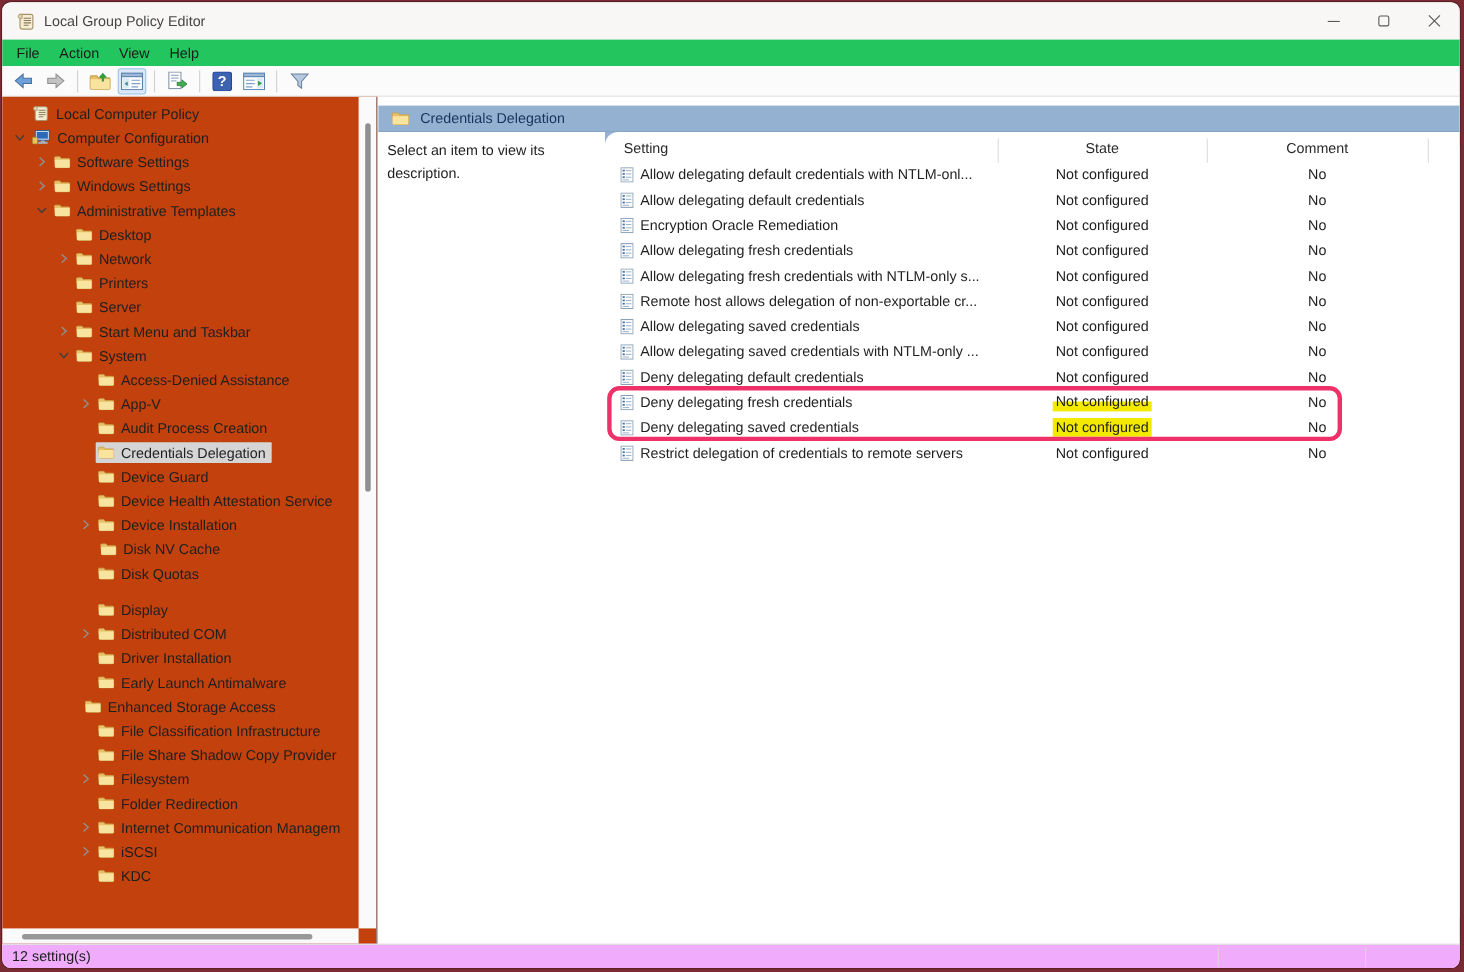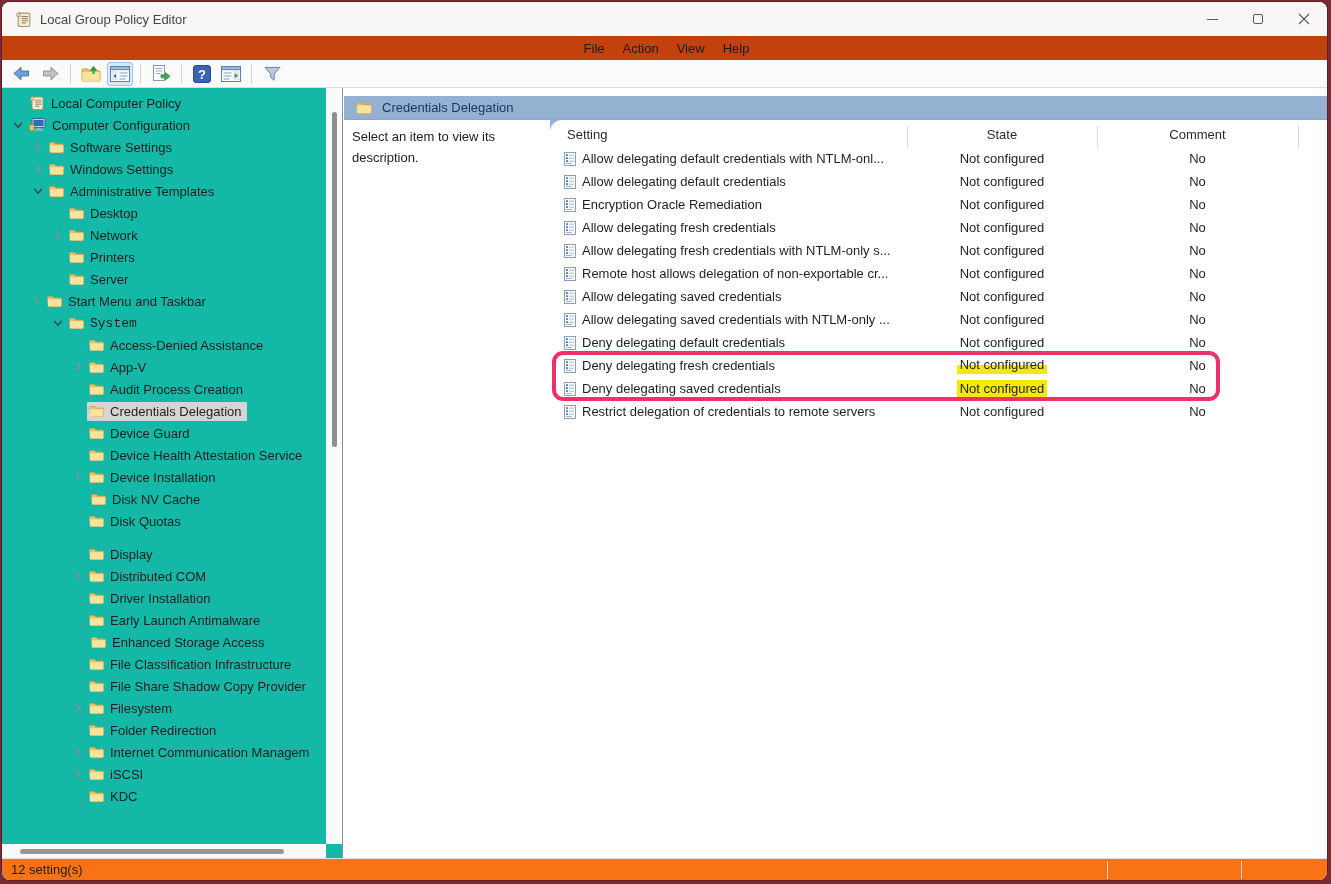--- a/index.html
+++ b/index.html
@@ -17,29 +17,29 @@
   }
   
   .titlebar { position: absolute; left:0; top:0; right:0; height:34px; background:#f8f7f6; display:flex; align-items:center; }
   .titlebar .appicon { margin-left: 13px; display:flex; }
   .titlebar .ttext { margin-left: 8px; color:#454545; font-size:13px; }
   .wbtns { position:absolute; right:0; top:0; height:34px; display:flex; }
   .wbtn { width:46px; height:34px; display:flex; align-items:center; justify-content:center; color:#5a5a5a; }
   .glyph-min { width:11px; height:1px; background:#5a5a5a; display:inline-block; }
   .glyph-max { width:10px; height:10px; border:1px solid #5a5a5a; border-radius:2px; display:inline-block; }
   
-  .menubar { position:absolute; left:0; top:34px; right:0; height:24px; background:#c2410c; display:flex; align-items:center; padding-left:4px;justify-content:center; }
+  .menubar { position:absolute; left:0; top:34px; right:0; height:24px; background:#22c55e; display:flex; align-items:center; padding-left:4px; }
   .mitem { padding:2px 9px; color:#1b1b1b; }
   
   .toolbar { position:absolute; left:0; top:58px; right:0; height:28px; background:#fbfbfb; border-bottom:1px solid #dddcdb; display:flex; align-items:center; padding-left:6px; gap:3px; }
   .tb { width:26px; height:24px; display:flex; align-items:center; justify-content:center; border-radius:3px; }
   .tb.active { background:#d9e7f7; border:1px solid #9cc3ea; }
   .tsep { width:1px; height:20px; background:#d2d1d0; margin:0 4px; }
   
-  .treepane { position:absolute; left:0; top:86px; width:341px; height:770px; background:#14b8a6; border-right:1px solid #8c8c92; overflow:hidden; }
+  .treepane { position:absolute; left:0; top:86px; width:341px; height:770px; background:#c2410c; border-right:1px solid #8c8c92; overflow:hidden; }
   .tree { position:absolute; left:0; top:4px; right:17px; }
   .trow { height:22px; display:flex; align-items:center; white-space:nowrap; }
   .chev { width:19px; display:inline-flex; justify-content:center; align-items:center; flex:0 0 19px; }
   .selbox { display:inline-flex; align-items:center; gap:6px; padding:2px 5px 2px 2px; border-radius:1px; }
   .selbox.sel { background:#d5d5d5; }
   .ticon { display:inline-flex; }
   .vscroll { position:absolute; right:0; top:0; width:16px; height:756px; background:#fafafa; }
   .vthumb { position:absolute; left:6px; top:24px; width:5px; height:335px; background:#8f8f8f; border-radius:3px; }
   .hscroll { position:absolute; left:0; bottom:0; right:16px; height:14px; background:#fafafa; }
   .hthumb { position:absolute; left:18px; top:5px; width:264px; height:5px; background:#989898; border-radius:3px; }
@@ -60,21 +60,21 @@
   .c-state { position:absolute; left:357px; width:190px; top:0; height:23px; display:flex; align-items:center; justify-content:center; }
   .c-comment { position:absolute; left:547px; width:201px; top:0; height:23px; display:flex; align-items:center; justify-content:center; }
   .dicon { display:inline-flex; }
   .hl-under { background:linear-gradient(var(--hlyellow,#f4ea00),var(--hlyellow,#f4ea00)) bottom/100% 9px no-repeat; padding:0 3px 2px 3px; }
   .hl-full { background:var(--hlyellow,#f4ea00); padding:1px 3px; }
   .annot { position:absolute; left:2px; top:231px; width:668px; height:50px; border:4px solid var(--annot,#ee3168); border-radius:11px; pointer-events:none; }
   
   .tabstrip { position:absolute; left:0; right:0; top:746px; height:24px; background:#f1f0ef; }
   .tabstrip svg { position:absolute; left:2px; top:0; }
   
-  .statusbar { position:absolute; left:0; right:0; bottom:0; height:22px; background:#f97316; border-top:1px solid #e3e1e0; }
+  .statusbar { position:absolute; left:0; right:0; bottom:0; height:22px; background:#f0abfc; border-top:1px solid #e3e1e0; }
   .statusbar .stext { position:absolute; left:9px; top:3px; color:#1d1d1d; }
   .ssep { position:absolute; top:2px; width:1px; height:18px; background:#d9d7d6; }
 </style>
 </head>
 <body>
 
 <div class="win">
 
   <div class="titlebar">
     <span class="appicon">
@@ -316,37 +316,37 @@
           <span class="selbox">
             <span class="ticon">
               <svg width="15" height="12" viewBox="0 0 15 12">
                 <path d="M.5 2.5 a1 1 0 0 1 1 -1 h4 l1.2 1.6 h6.8 a1 1 0 0 1 1 1 v6.4 a1 1 0 0 1 -1 1 h-11 a1 1 0 0 1 -1 -1 z" fill="#e9c169" stroke="#c9a14b" stroke-width=".8"></path>
                 <path d="M.8 4.2 h13.5 v6.3 a.9 .9 0 0 1 -.9 .9 H1.7 a.9 .9 0 0 1 -.9 -.9 z" fill="#f8e49e"></path>
               </svg>
             </span>
             <span class="tlabel">Server</span>
           </span>
         </div>
-        <div class="trow" style="padding-left: 24px;">
+        <div class="trow" style="padding-left: 46px;">
           <span class="chev">
             <svg width="10" height="10" viewBox="0 0 10 10">
               <path d="M3 1.2 L7.2 5 L3 8.8" fill="none" stroke="#8f8f8f" stroke-width="1.3"></path>
             </svg>
           </span>
           <span class="selbox">
             <span class="ticon">
               <svg width="15" height="12" viewBox="0 0 15 12">
                 <path d="M.5 2.5 a1 1 0 0 1 1 -1 h4 l1.2 1.6 h6.8 a1 1 0 0 1 1 1 v6.4 a1 1 0 0 1 -1 1 h-11 a1 1 0 0 1 -1 -1 z" fill="#e9c169" stroke="#c9a14b" stroke-width=".8"></path>
                 <path d="M.8 4.2 h13.5 v6.3 a.9 .9 0 0 1 -.9 .9 H1.7 a.9 .9 0 0 1 -.9 -.9 z" fill="#f8e49e"></path>
               </svg>
             </span>
             <span class="tlabel">Start Menu and Taskbar</span>
           </span>
         </div>
-        <div class="trow" style="padding-left: 46px; font-family: Liberation Mono, monospace;">
+        <div class="trow" style="padding-left: 46px;">
           <span class="chev">
             <svg width="10" height="10" viewBox="0 0 10 10">
               <path d="M1.2 3 L5 7.2 L8.8 3" fill="none" stroke="#3f3f3f" stroke-width="1.3"></path>
             </svg>
           </span>
           <span class="selbox">
             <span class="ticon">
               <svg width="15" height="12" viewBox="0 0 15 12">
                 <path d="M.5 2.5 a1 1 0 0 1 1 -1 h4 l1.2 1.6 h6.8 a1 1 0 0 1 1 1 v6.4 a1 1 0 0 1 -1 1 h-11 a1 1 0 0 1 -1 -1 z" fill="#e9c169" stroke="#c9a14b" stroke-width=".8"></path>
                 <path d="M.8 4.2 h13.5 v6.3 a.9 .9 0 0 1 -.9 .9 H1.7 a.9 .9 0 0 1 -.9 -.9 z" fill="#f8e49e"></path>
@@ -516,21 +516,21 @@
           <span class="selbox">
             <span class="ticon">
               <svg width="15" height="12" viewBox="0 0 15 12">
                 <path d="M.5 2.5 a1 1 0 0 1 1 -1 h4 l1.2 1.6 h6.8 a1 1 0 0 1 1 1 v6.4 a1 1 0 0 1 -1 1 h-11 a1 1 0 0 1 -1 -1 z" fill="#e9c169" stroke="#c9a14b" stroke-width=".8"></path>
                 <path d="M.8 4.2 h13.5 v6.3 a.9 .9 0 0 1 -.9 .9 H1.7 a.9 .9 0 0 1 -.9 -.9 z" fill="#f8e49e"></path>
               </svg>
             </span>
             <span class="tlabel">Early Launch Antimalware</span>
           </span>
         </div>
-        <div class="trow" style="padding-left: 68px;">
+        <div class="trow" style="padding-left: 54px;">
           <span class="chev"></span>
           <span class="selbox">
             <span class="ticon">
               <svg width="15" height="12" viewBox="0 0 15 12">
                 <path d="M.5 2.5 a1 1 0 0 1 1 -1 h4 l1.2 1.6 h6.8 a1 1 0 0 1 1 1 v6.4 a1 1 0 0 1 -1 1 h-11 a1 1 0 0 1 -1 -1 z" fill="#e9c169" stroke="#c9a14b" stroke-width=".8"></path>
                 <path d="M.8 4.2 h13.5 v6.3 a.9 .9 0 0 1 -.9 .9 H1.7 a.9 .9 0 0 1 -.9 -.9 z" fill="#f8e49e"></path>
               </svg>
             </span>
             <span class="tlabel">Enhanced Storage Access</span>
           </span>

